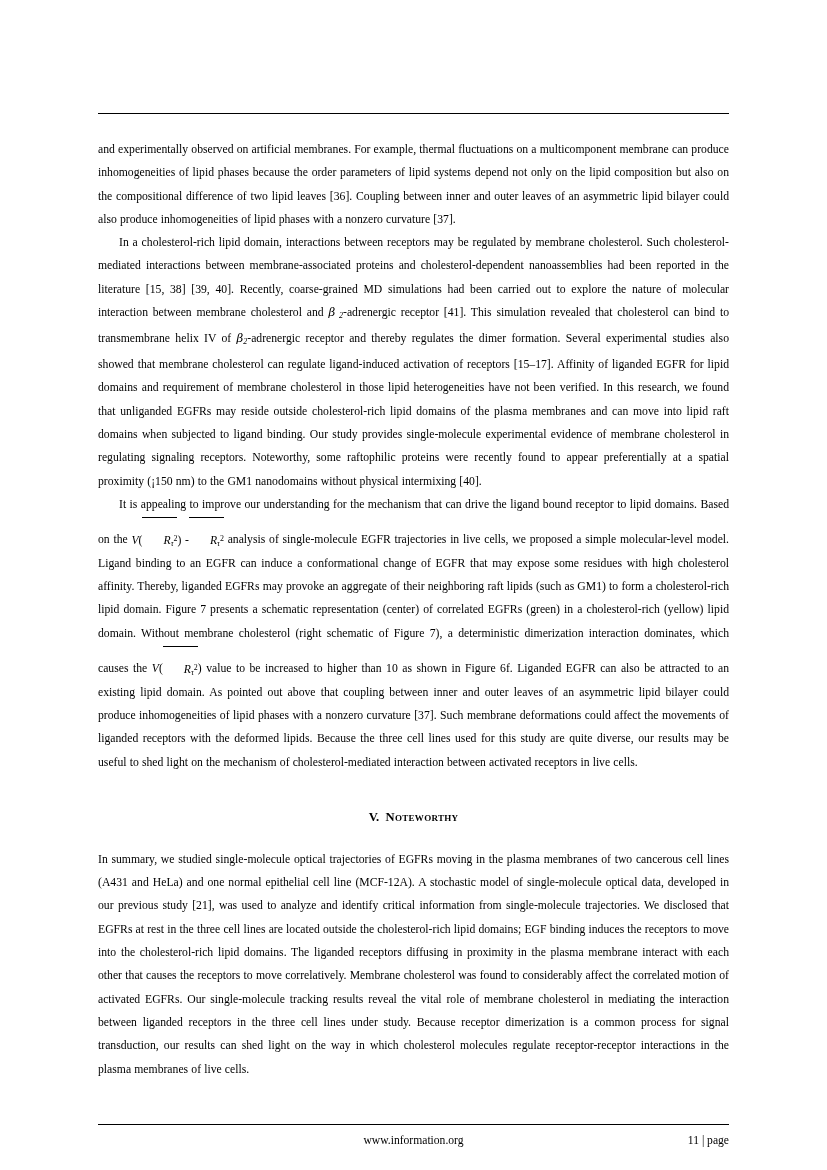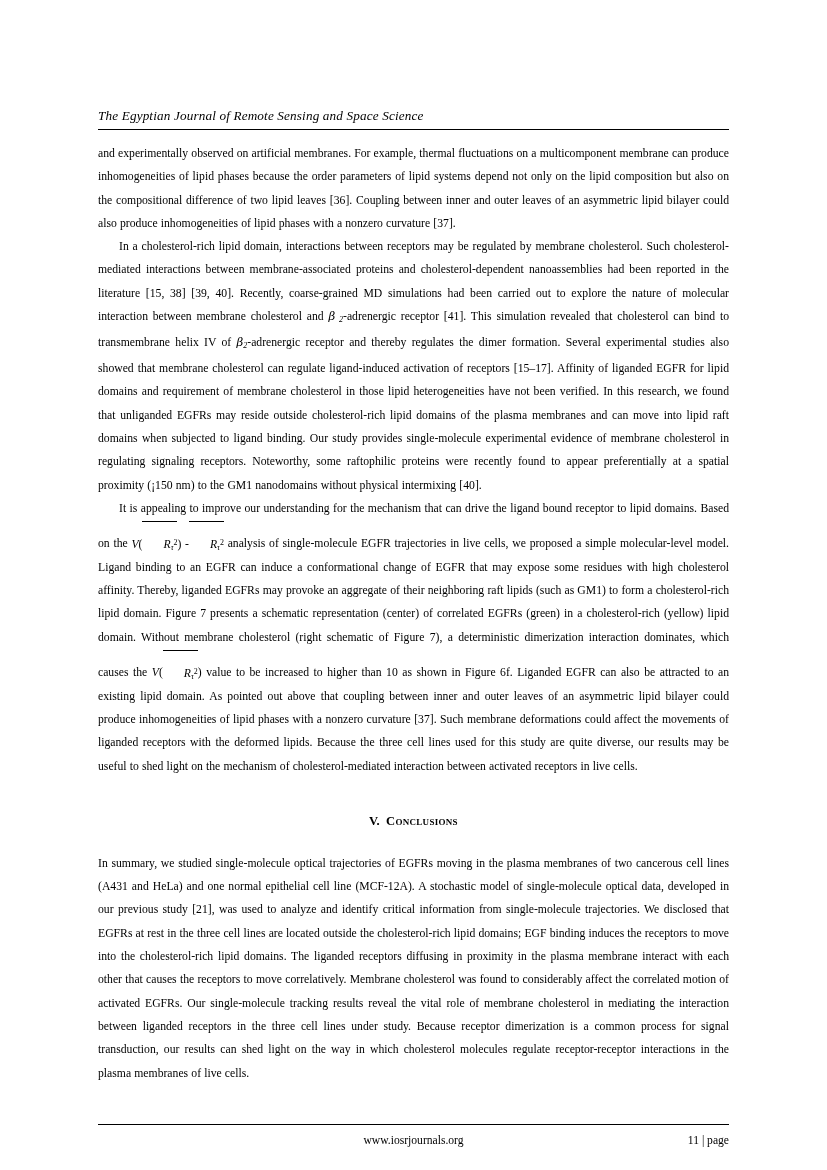--- a/index.html
+++ b/index.html
@@ -39,21 +39,21 @@
   }
   .head-rule {
     border: 0;
     border-top: 1.1px solid #000;
     margin: 5px 0 0 0;
     height: 0;
   }
 
   
   .body-block {
-    margin-top: 12px;
+    margin-top: 24px;
   }
   p.para {
     margin: 0;
     font-size: 11.7px;
     line-height: 23.3px;
     text-align: justify;
     text-justify: inter-word;
     word-spacing: 0.02em;
     hyphens: none;
   }
@@ -134,43 +134,42 @@
     top: 0;
   }
 </style>
 </head>
 <body>
 
 <div class="page">
 
   <div class="content">
 
-    <div class="running-head">The Egyptian Journal of Remote Sensing and Space Science</div>
     <hr class="head-rule">
 
     <div class="body-block">
 
       <p class="para">and experimentally observed on artificial membranes. For example, thermal fluctuations on a multicomponent membrane can produce inhomogeneities of lipid phases because the order parameters of lipid systems depend not only on the lipid composition but also on the compositional difference of two lipid leaves [36]. Coupling between inner and outer leaves of an asymmetric lipid bilayer could also produce inhomogeneities of lipid phases with a nonzero curvature [37].</p>
 
       <p class="para indent"><span>In a cholesterol-rich lipid domain, interactions between receptors may be regulated by membrane cholesterol. Such cholesterol-mediated interactions between membrane-associated proteins and cholesterol-dependent nanoassemblies had been reported in the literature [15, 38] [39, 40]. Recently, coarse-grained MD simulations had been carried out to explore the nature of molecular interaction between membrane cholesterol and </span><span class="beta">β</span><sub class="sb"> 2</sub><span>-adrenergic receptor [41]. This simulation revealed that cholesterol can bind to transmembrane helix IV of </span><span class="beta">β</span><sub class="sb">2</sub><span>-adrenergic receptor and thereby regulates the dimer formation. Several experimental studies also showed that membrane cholesterol can regulate ligand-induced activation of receptors [15–17]. Affinity of liganded EGFR for lipid domains and requirement of membrane cholesterol in those lipid heterogeneities have not been verified. In this research, we found that unliganded EGFRs may reside outside cholesterol-rich lipid domains of the plasma membranes and can move into lipid raft domains when subjected to ligand binding. Our study provides single-molecule experimental evidence of membrane cholesterol in regulating signaling receptors. Noteworthy, some raftophilic proteins were recently found to appear preferentially at a spatial proximity (¡150 nm) to the GM1 nanodomains without physical intermixing [40].</span></p>
 
       <p class="para indent"><span>It is appealing to improve our understanding for the mechanism that can drive the ligand bound receptor to lipid domains. Based on the </span><span class="math"><span>V</span><span class="mathup">(</span><span class="ovl"><span>R</span><sub class="sb">τ</sub><sup class="sp">2</sup></span><span class="mathup">)</span><span class="mathup"> -</span><span class="ovl"><span>R</span><sub class="sb">τ</sub><sup class="sp">2</sup></span></span><span> analysis of single-molecule EGFR trajectories in live cells, we proposed a simple molecular-level model. Ligand binding to an EGFR can induce a conformational change of EGFR that may expose some residues with high cholesterol affinity. Thereby, liganded EGFRs may provoke an aggregate of their neighboring raft lipids (such as GM1) to form a cholesterol-rich lipid domain. Figure 7 presents a schematic representation (center) of correlated EGFRs (green) in a cholesterol-rich (yellow) lipid domain. Without membrane cholesterol (right schematic of Figure 7), a deterministic dimerization interaction dominates, which causes the </span><span class="math"><span>V</span><span class="mathup">(</span><span class="ovl"><span>R</span><sub class="sb">τ</sub><sup class="sp">2</sup></span><span class="mathup">)</span></span><span> value to be increased to higher than 10 as shown in Figure 6f. Liganded EGFR can also be attracted to an existing lipid domain. As pointed out above that coupling between inner and outer leaves of an asymmetric lipid bilayer could produce inhomogeneities of lipid phases with a nonzero curvature [37]. Such membrane deformations could affect the movements of liganded receptors with the deformed lipids. Because the three cell lines used for this study are quite diverse, our results may be useful to shed light on the mechanism of cholesterol-mediated interaction between activated receptors in live cells.</span></p>
 
       <div class="heading-spacer-top"></div>
 
-      <div class="section-heading"><span>V.</span>&nbsp;&nbsp;<span class="sc">Conclusions</span></div>
+      <div class="section-heading"><span>V.</span>&nbsp;&nbsp;<span class="sc">Noteworthy</span></div>
 
       <div class="heading-spacer-bottom"></div>
 
       <p class="para">In summary, we studied single-molecule optical trajectories of EGFRs moving in the plasma membranes of two cancerous cell lines (A431 and HeLa) and one normal epithelial cell line (MCF-12A). A stochastic model of single-molecule optical data, developed in our previous study [21], was used to analyze and identify critical information from single-molecule trajectories. We disclosed that EGFRs at rest in the three cell lines are located outside the cholesterol-rich lipid domains; EGF binding induces the receptors to move into the cholesterol-rich lipid domains. The liganded receptors diffusing in proximity in the plasma membrane interact with each other that causes the receptors to move correlatively. Membrane cholesterol was found to considerably affect the correlated motion of activated EGFRs. Our single-molecule tracking results reveal the vital role of membrane cholesterol in mediating the interaction between liganded receptors in the three cell lines under study. Because receptor dimerization is a common process for signal transduction, our results can shed light on the way in which cholesterol molecules regulate receptor-receptor interactions in the plasma membranes of live cells.</p>
 
     </div>
   </div>
 
   <div class="footer">
     <hr class="foot-rule">
     <div class="foot-row">
-      <div class="foot-center">www.iosrjournals.org</div>
+      <div class="foot-center">www.information.org</div>
       <div class="foot-right">11 | page</div>
     </div>
   </div>
 
 </div>
 
 </body></html>

